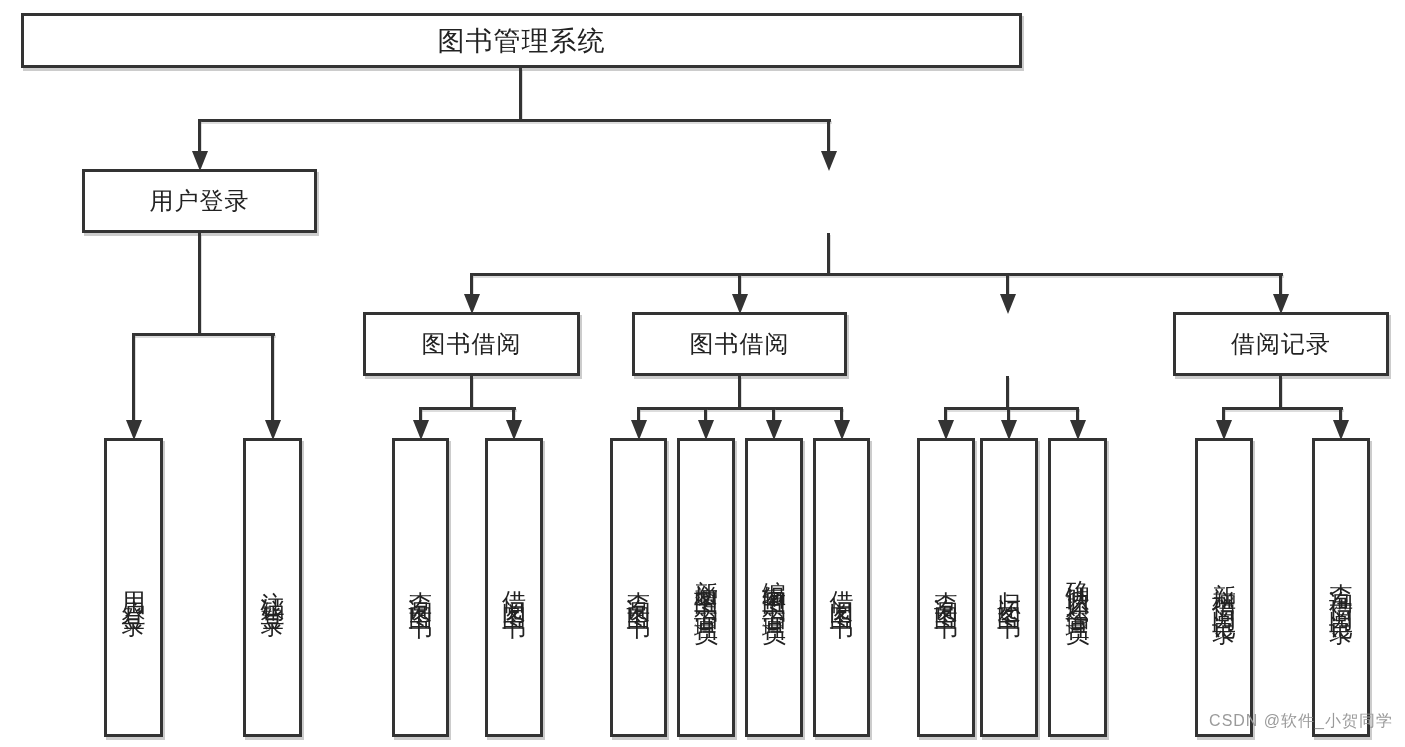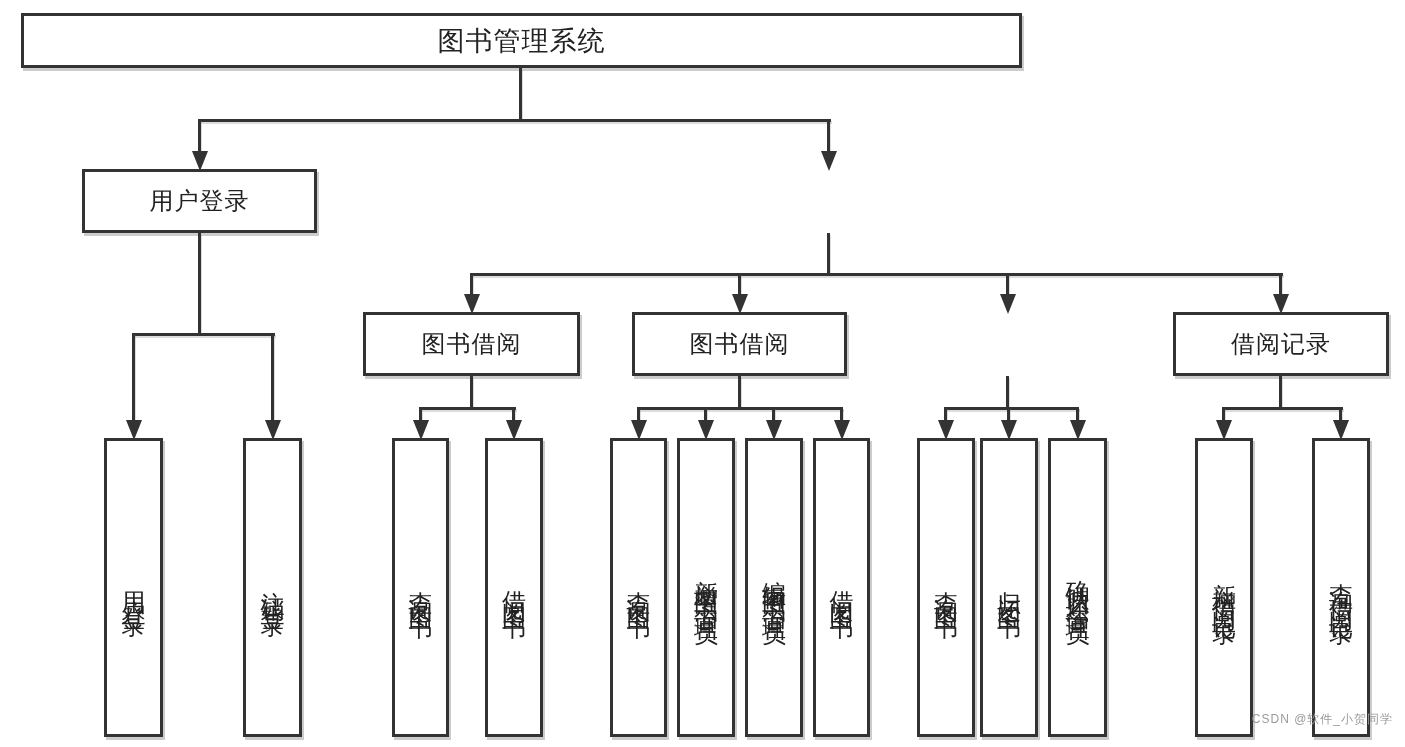--- a/index.html
+++ b/index.html
@@ -32,21 +32,21 @@
     white-space:nowrap;
   }
   .vbox .vtext.tight{letter-spacing:6px;}
   .ln{position:absolute;background:var(--line);box-shadow:1px 2px 0 rgba(120,120,120,0.25);}
   .ah{
     position:absolute;width:0;height:0;
     border-left:8px solid transparent;border-right:8px solid transparent;
     border-top:20px solid var(--line);
   }
   .watermark{
-    position:absolute;right:12px;top:711px;font-size:12px;color:var(--wm);
+    position:absolute;right:12px;top:711px;font-size:16px;color:var(--wm);
     letter-spacing:1px;z-index:6;
   }
 </style>
 </head>
 <body>
 
 <div class="canvas">
 
   <div class="hbox root" style="left:21px;top:13px;width:1001px;height:55px;text-align:center;">
     <span>图书管理系统</span>

